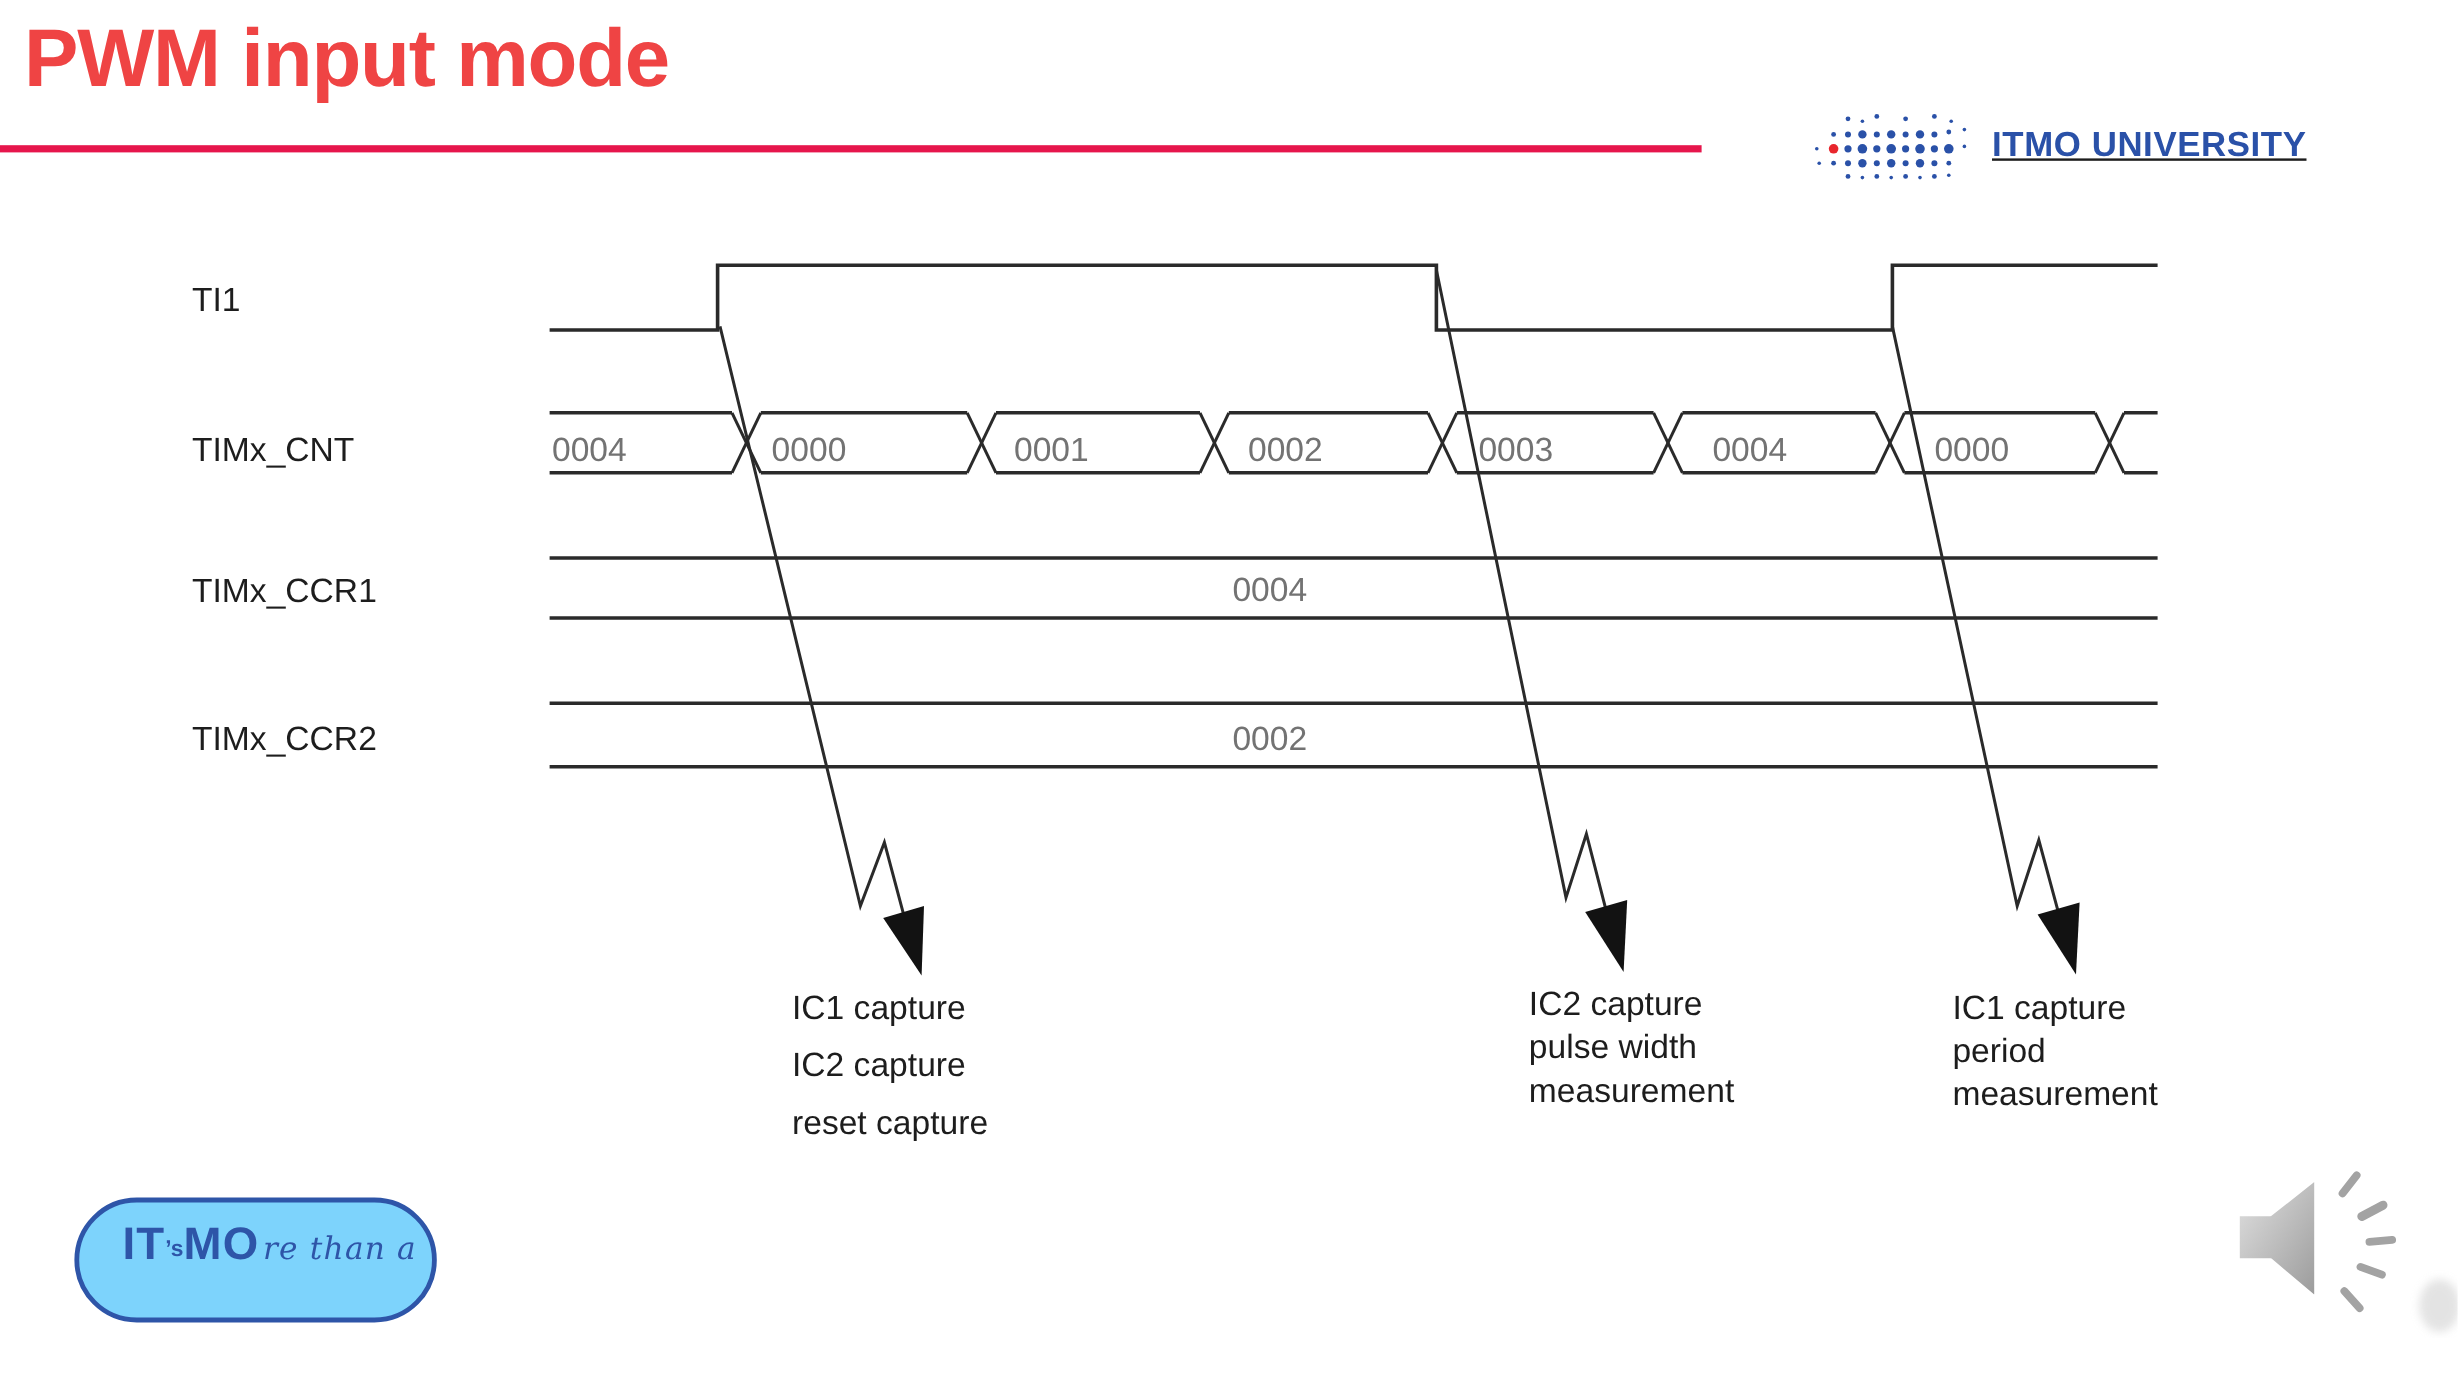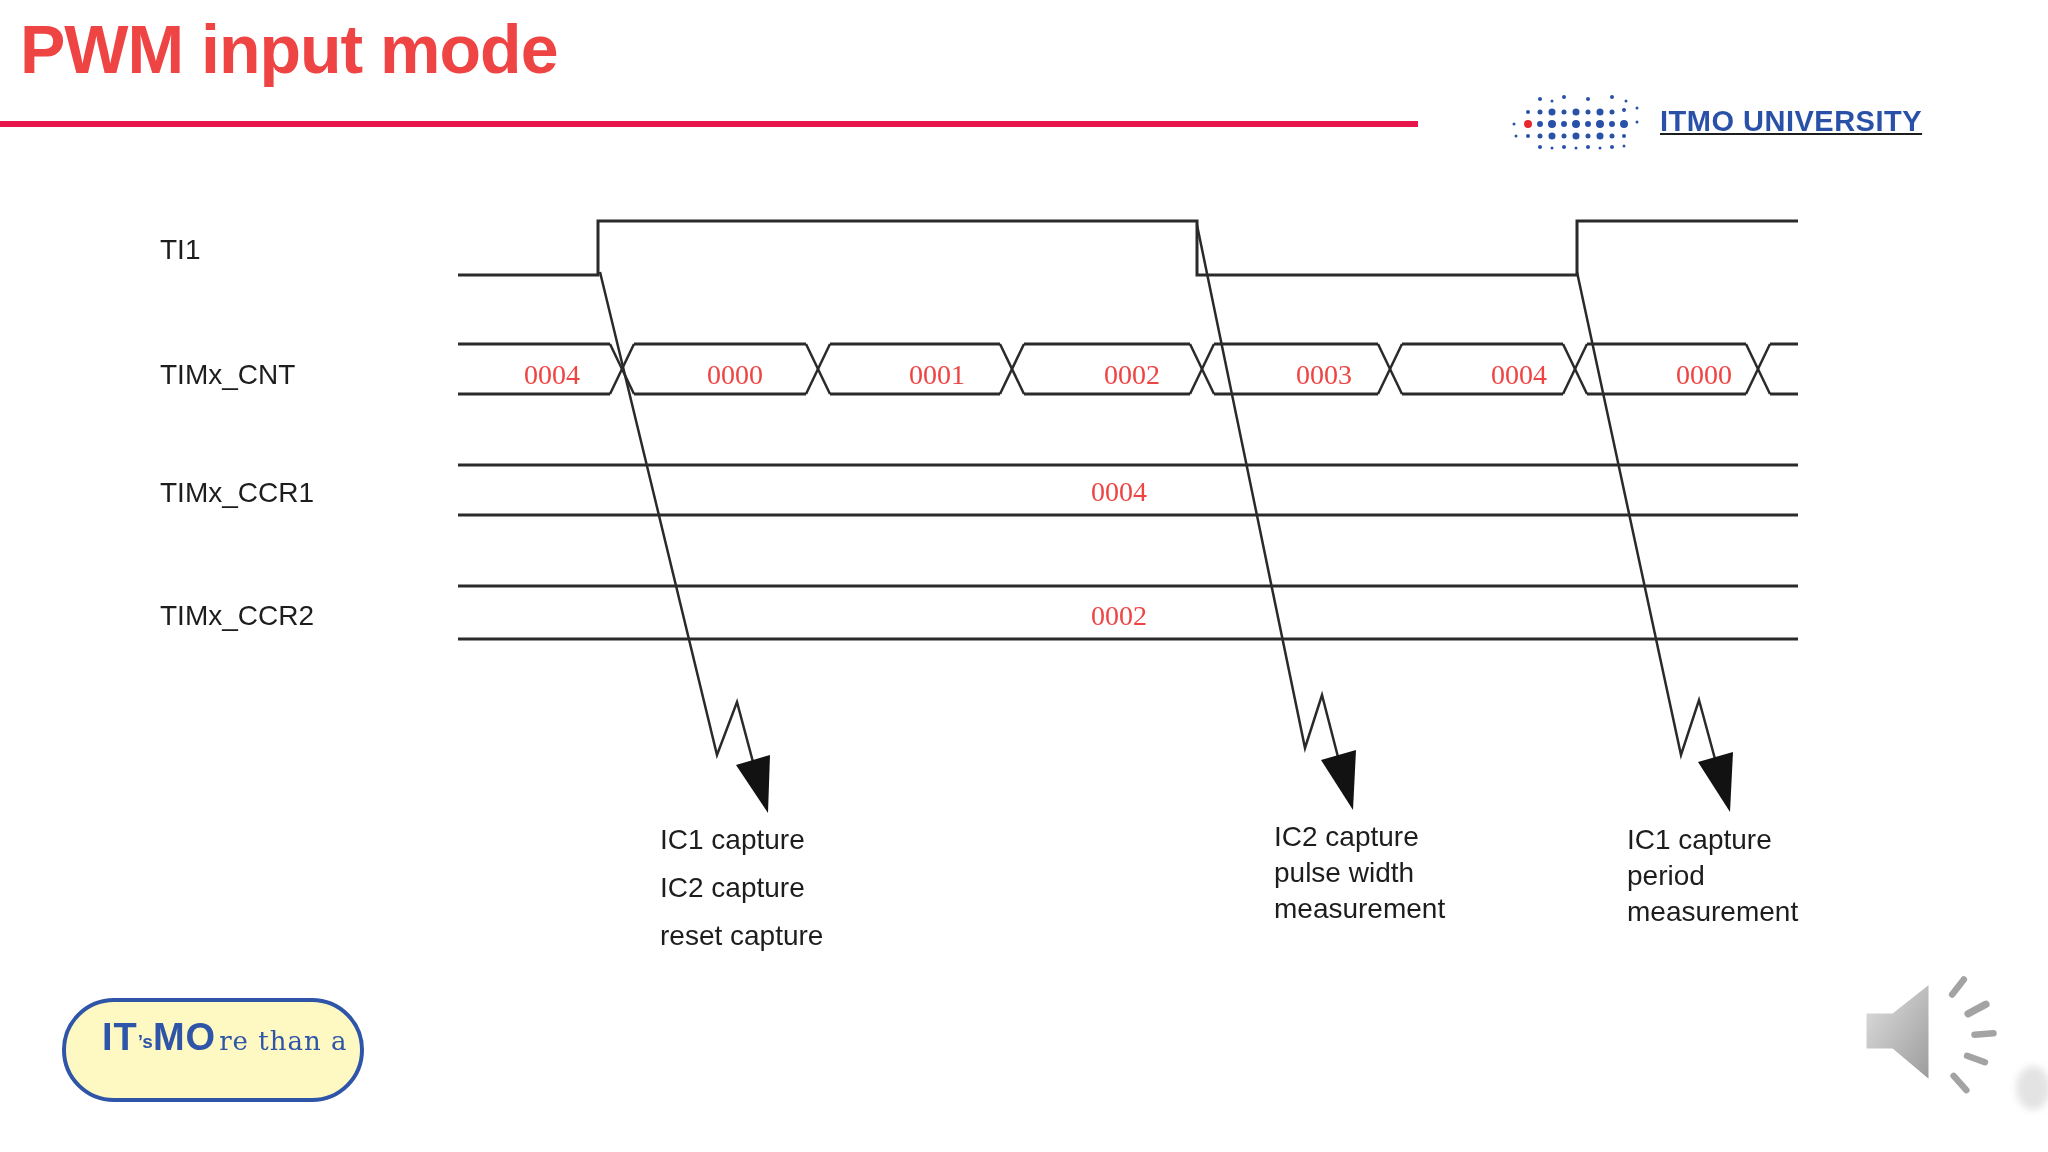--- a/index.html
+++ b/index.html
@@ -20,35 +20,35 @@
   .hdr-logo .hdr-text{
     margin-left:12px;font-size:29px;font-weight:bold;color:#2A51A8;letter-spacing:.5px;white-space:nowrap;
   }
   
   #tdiag{position:absolute;left:0;top:0;width:2048px;height:1152px;}
   .sig-label{
     position:absolute;left:160px;width:258px;text-align:left;
     font-size:28px;line-height:36px;color:#1d1d1d;white-space:nowrap;
   }
   .busval,.regval{
-    position:absolute;width:120px;text-align:right;
-    font-size:28px;line-height:36px;color:#ef4444;font-family:Liberation Serif, serif;
+    position:absolute;width:120px;text-align:left;
+    font-size:28px;line-height:36px;color:#737373;
   }
   .anno{position:absolute;font-size:28px;color:#1d1d1d;}
   .anno div{white-space:nowrap;}
   
   .oval-logo{
     position:absolute;left:62px;top:998px;width:302px;height:104px;box-sizing:border-box;
-    border:4px solid #2E55A8;border-radius:54px;background:#fef9c3;color:#2E55A8;
+    border:4px solid #2E55A8;border-radius:54px;background:#7dd3fc;color:#2E55A8;
     padding-left:36px;
   }
   .oval-line1{margin-top:14px;display:flex;align-items:baseline;white-space:nowrap;}
   .oval-it,.oval-mo{font-size:38px;font-weight:bold;letter-spacing:1px;}
   .oval-apos{font-size:19px;font-weight:bold;position:relative;top:-2px;}
-  .oval-script{font-family:"DejaVu Serif", serif;font-size:26px;margin-left:3px;letter-spacing:1px;}
+  .oval-script{font-family:"DejaVu Serif", serif;font-style:italic;font-size:26px;margin-left:3px;letter-spacing:1px;}
   .oval-line2{font-size:33px;font-weight:bold;letter-spacing:3.5px;margin-top:0px;}
   
   .audio-btn{position:absolute;left:1850px;top:955px;width:200px;height:160px;cursor:pointer;}
 </style>
 </head>
 <body>
 
 <h1 class="title">PWM input mode</h1>
 <div class="title-rule"></div>
 

